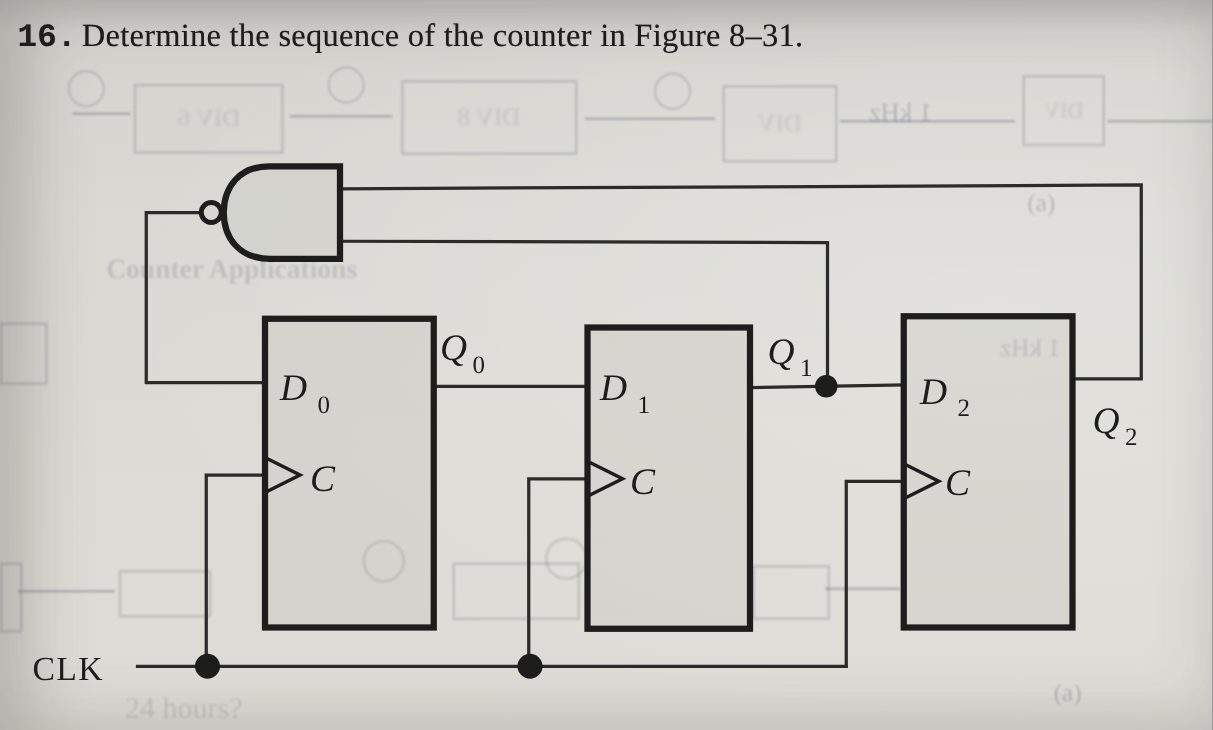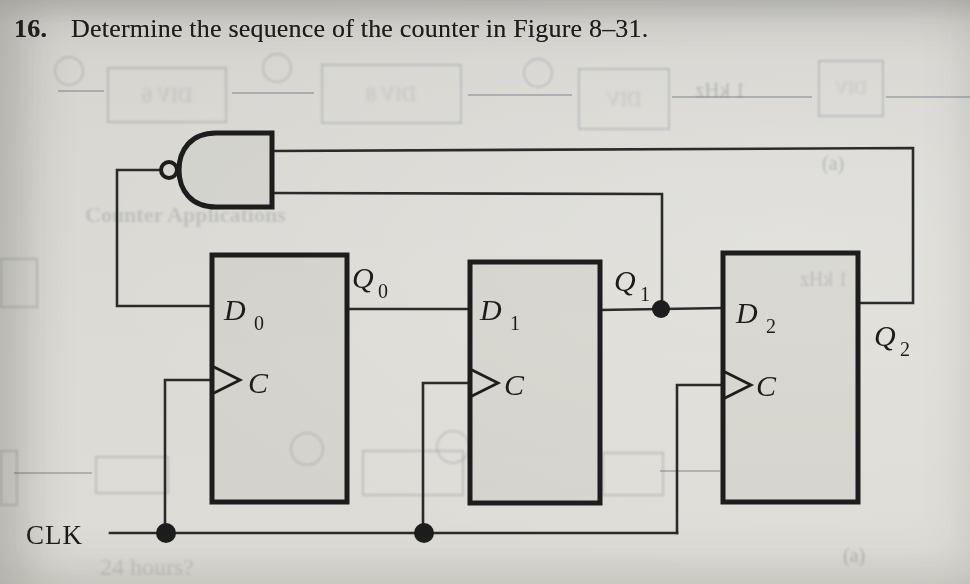--- a/index.html
+++ b/index.html
@@ -8,21 +8,21 @@
     font-family:"Liberation Serif","DejaVu Serif",serif;
     background:
       radial-gradient(120% 95% at 82% 42%, rgba(255,255,255,0.22), rgba(255,255,255,0) 62%),
       linear-gradient(180deg,#c7c6c2 0%,#d5d4cf 4%,#d9d8d3 28%,#dcdbd5 62%,#dedcd6 100%);
   }
   .vignette{position:absolute;inset:0;pointer-events:none;
     box-shadow:inset 28px 12px 50px rgba(55,55,52,0.20), inset -6px -18px 45px rgba(95,95,90,0.12);}
   .title{position:absolute;left:14px;top:14px;width:930px;
     font-size:26px;color:#1c1c1c;letter-spacing:0.2px;white-space:nowrap;
     text-shadow:0 0 0.6px rgba(30,30,30,0.55);}
-  .title .num{font-weight:bold;margin-right:24px;}
+  .title .num{font-weight:bold;margin-right:4px;font-family:Liberation Mono, monospace;}
   
   .ghost,.ghost-box,.ghost-dash,.ghost-circle{position:absolute;pointer-events:none;}
   .ghost{color:rgba(98,104,118,0.60);filter:blur(0.8px);opacity:0.55;
     font-family:"Liberation Serif",serif;white-space:nowrap;}
   .mirror{transform:scaleX(-1);}
   .ghost-box{border:2px solid rgba(98,104,118,0.42);filter:blur(0.9px);opacity:0.6;
     display:flex;align-items:center;justify-content:center;}
   .ghost-dash{height:2px;background:rgba(98,104,118,0.38);filter:blur(0.7px);}
   .ghost-circle{border:2px solid rgba(98,104,118,0.40);border-radius:50%;
     filter:blur(0.9px);opacity:0.55;}

